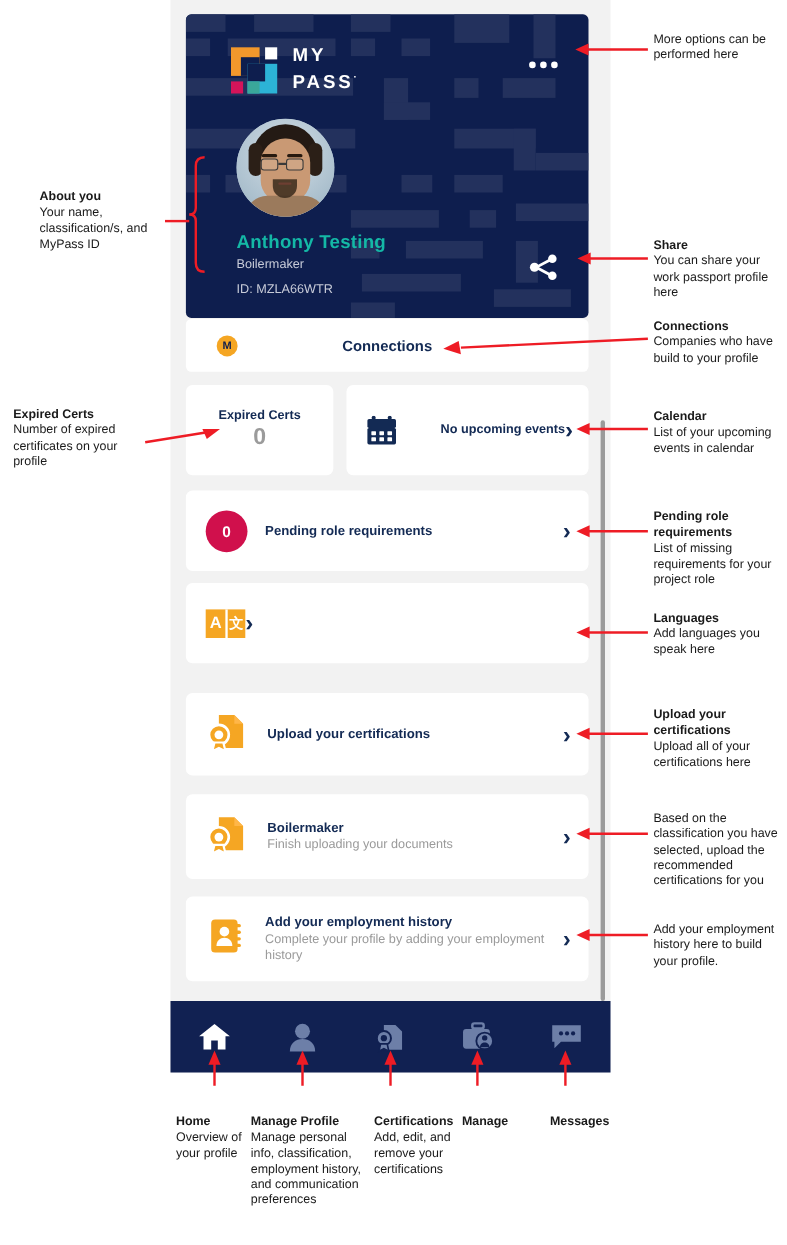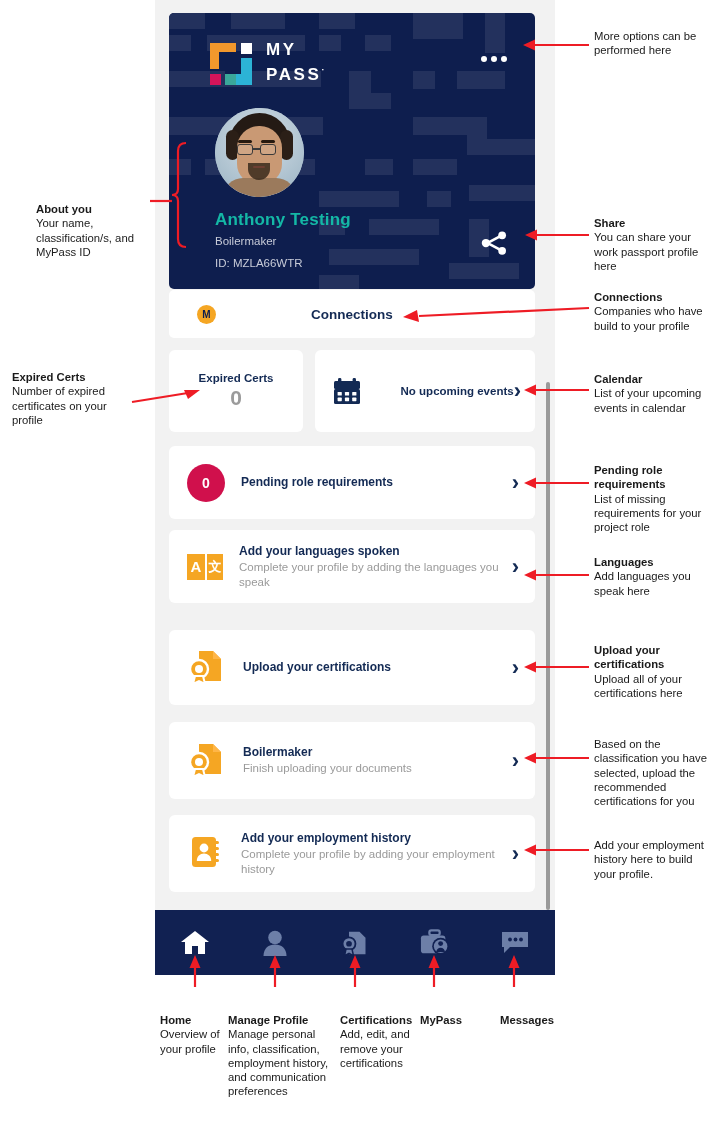--- a/index.html
+++ b/index.html
@@ -272,24 +272,20 @@
         <div class="t1">Pending role requirements</div>
       </div>
       <div class="chev">›</div>
     </div>
 
     <div class="lcard" style="top:530px;height:73px;">
       <div class="ico lang-ico">
         <div>A</div>
           <div>文</div>
       </div>
-      <div class="txt">
-        <div class="t1">Add your languages spoken</div>
-        <div class="t2">Complete your profile by adding the languages you speak</div>
-      </div>
       <div class="chev">›</div>
     </div>
 
     <div class="lcard" style="top:630px;height:75px;">
       <div class="ico">
         <svg width="40" height="40" viewBox="0 0 40 40" fill="#f5a623">
           <path d="M12 5 h14 l8 8 v22 h-22 Z"></path>
           <path d="M26 5 l8 8 h-8 Z" fill="#ffb648"></path>
           <circle cx="12" cy="23" r="9" fill="#f5a623" stroke="#ffffff" stroke-width="2.4"></circle>
           <circle cx="12" cy="23" r="4" fill="#ffffff"></circle>
@@ -376,21 +372,21 @@
           <g fill="#112152">
             <circle cx="9" cy="9.5" r="1.9"></circle>
               <circle cx="14.5" cy="9.5" r="1.9"></circle>
               <circle cx="20" cy="9.5" r="1.9"></circle>
           </g>
         </svg>
       </div>
     </div>
   </div>
 
-  <div class="ann" style="left:36px; top:172px; width:112px;margin-top:30px;">
+  <div class="ann" style="left:36px; top:172px; width:112px;">
     <b>About you</b>
     <span>Your name, classification/s, and MyPass ID</span>
   </div>
   <div class="ann" style="left:12px; top:370px; width:118px;">
     <b>Expired Certs</b>
     <span>Number of expired certificates on your profile</span>
   </div>
 
   <svg class="arrow-svg" style="left:150px; top:140px;" width="40" height="130">
     <path d="M36 3 q-8 0 -8 8 v38 q0 6 -6 6 q6 0 6 6 v38 q0 8 8 8" fill="none" stroke="#ee1c25" stroke-width="2.2"></path>
@@ -500,19 +496,19 @@
   </div>
   <div class="ann" style="left:228px; top:1013px; width:104px;">
     <b>Manage Profile</b>
     <span>Manage personal info, classification, employment history, and communication preferences</span>
   </div>
   <div class="ann" style="left:340px; top:1013px; width:74px;">
     <b>Certifications</b>
     <span>Add, edit, and remove your certifications</span>
   </div>
   <div class="ann" style="left:420px; top:1013px; width:62px;">
-    <b>MyPass</b>
+    <b>Manage</b>
   </div>
   <div class="ann" style="left:500px; top:1013px; width:64px;">
     <b>Messages</b>
   </div>
 
 </div>
 
 </body></html>

